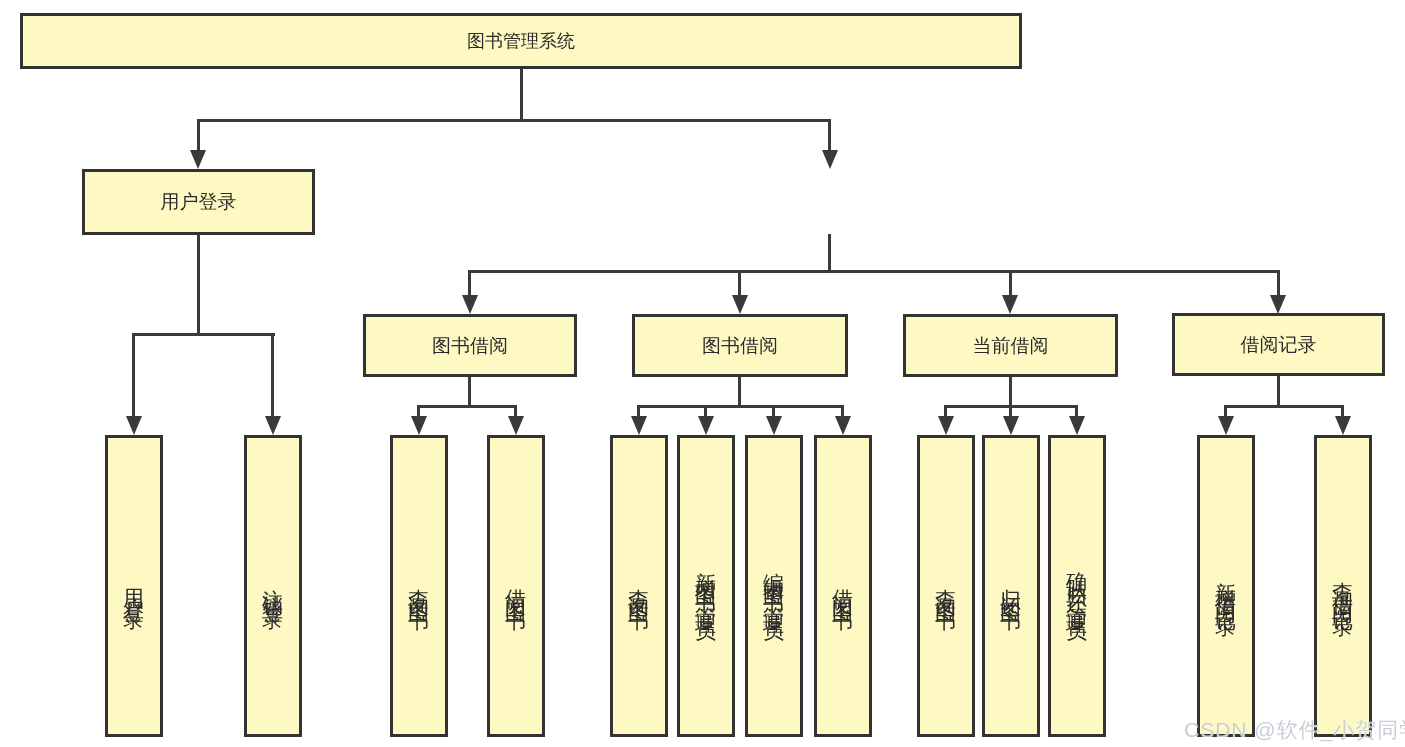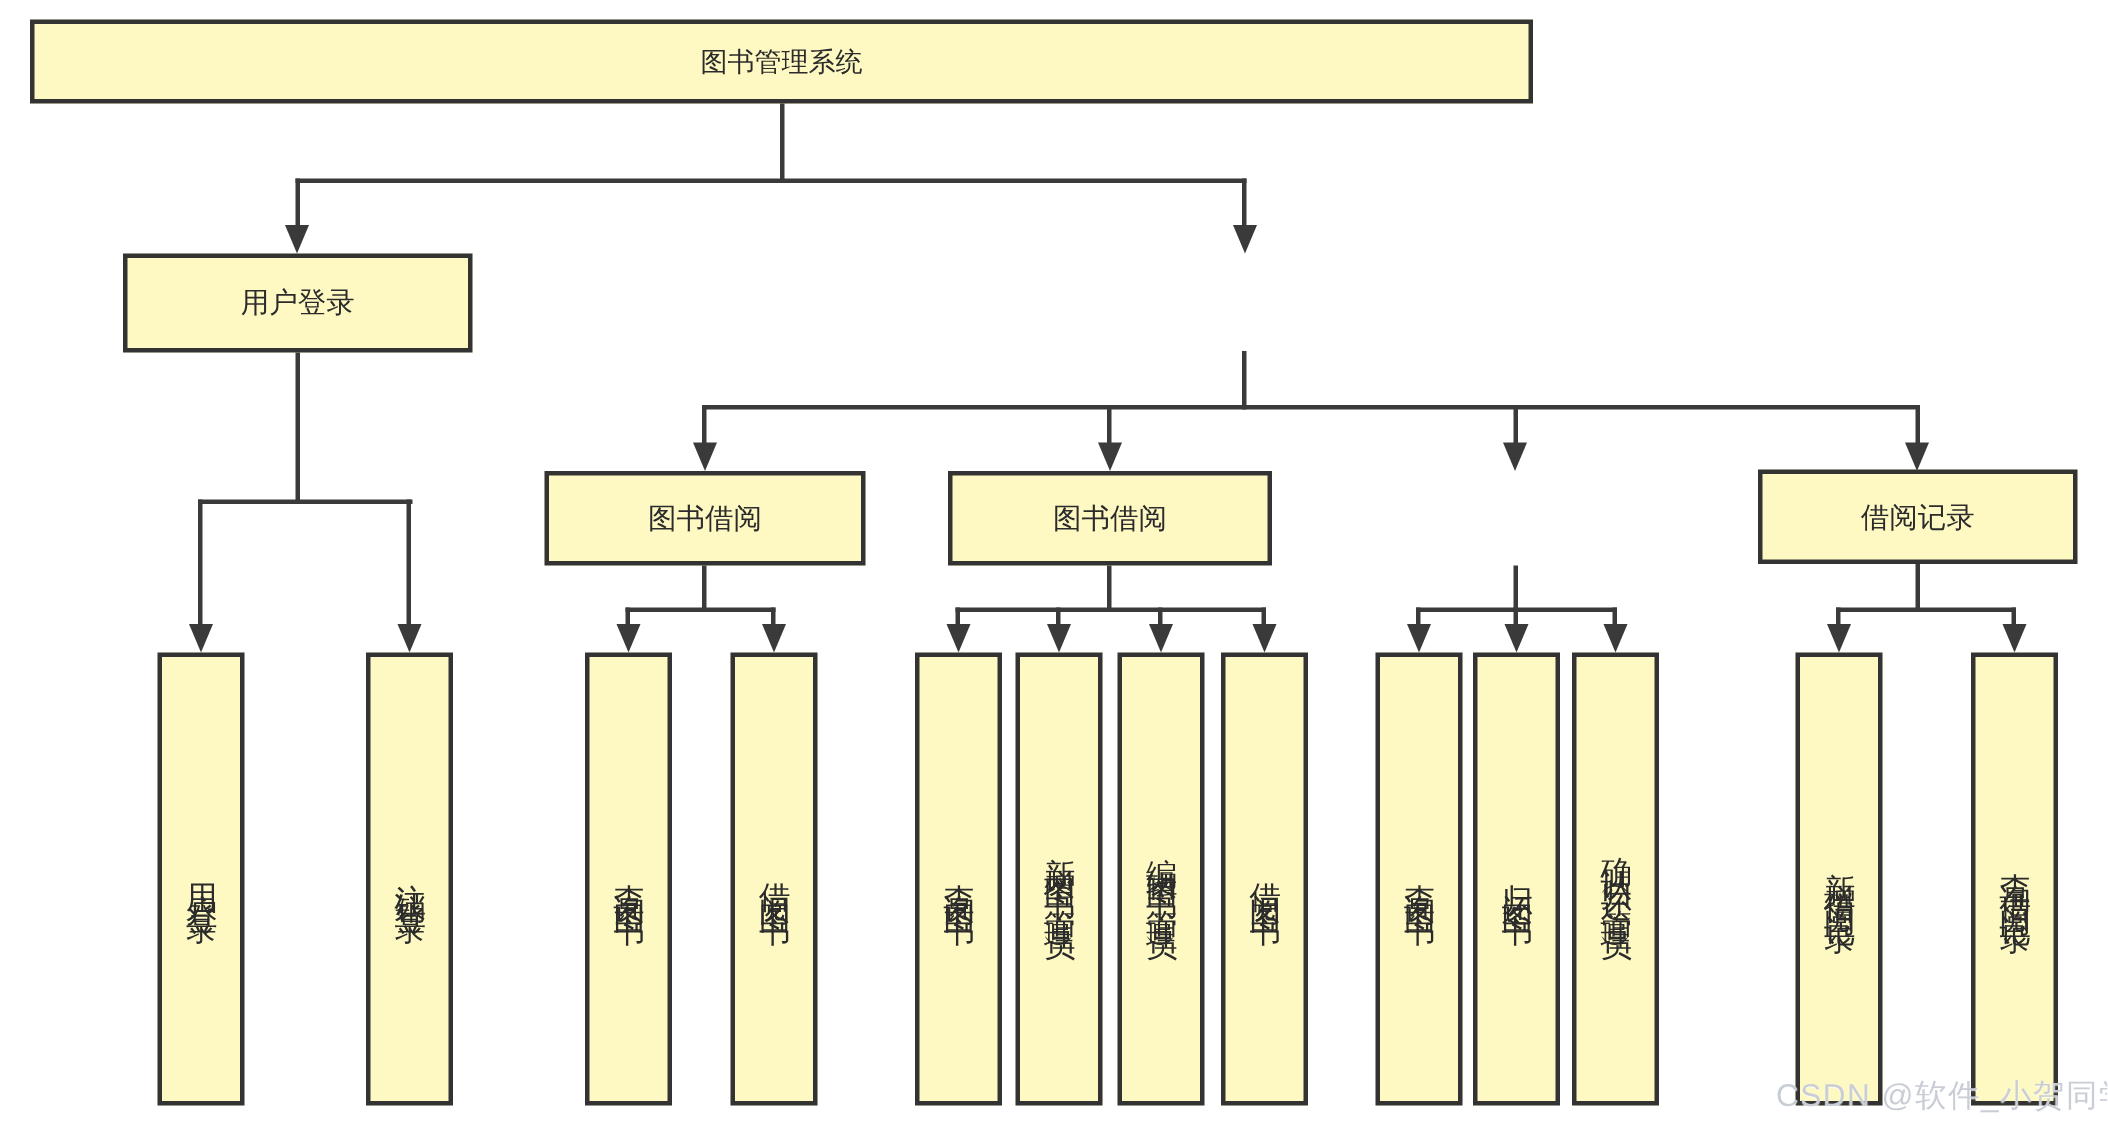--- a/index.html
+++ b/index.html
@@ -65,20 +65,23 @@
 
   <div class="node lvl" style="left:82px; top:169px; width:233px; height:66px;">
     <span>用户登录</span>
   </div>
 
   <div class="node lvl" style="left:363px; top:314px; width:214px; height:63px;">
     <span>图书借阅</span>
   </div>
   <div class="node lvl" style="left:632px; top:314px; width:216px; height:63px;">
     <span>图书借阅</span>
+  </div>
+  <div class="node lvl" style="left:903px; top:314px; width:215px; height:63px;">
+    <span>当前借阅</span>
   </div>
   <div class="node lvl" style="left:1172px; top:313px; width:213px; height:63px;">
     <span>借阅记录</span>
   </div>
 
   <div class="node leaf" style="left:105px; top:435px; width:58px; height:302px;">
     <span class="vtext">用户登录</span>
   </div>
   <div class="node leaf" style="left:244px; top:435px; width:58px; height:302px;">
     <span class="vtext">注销登录</span>

